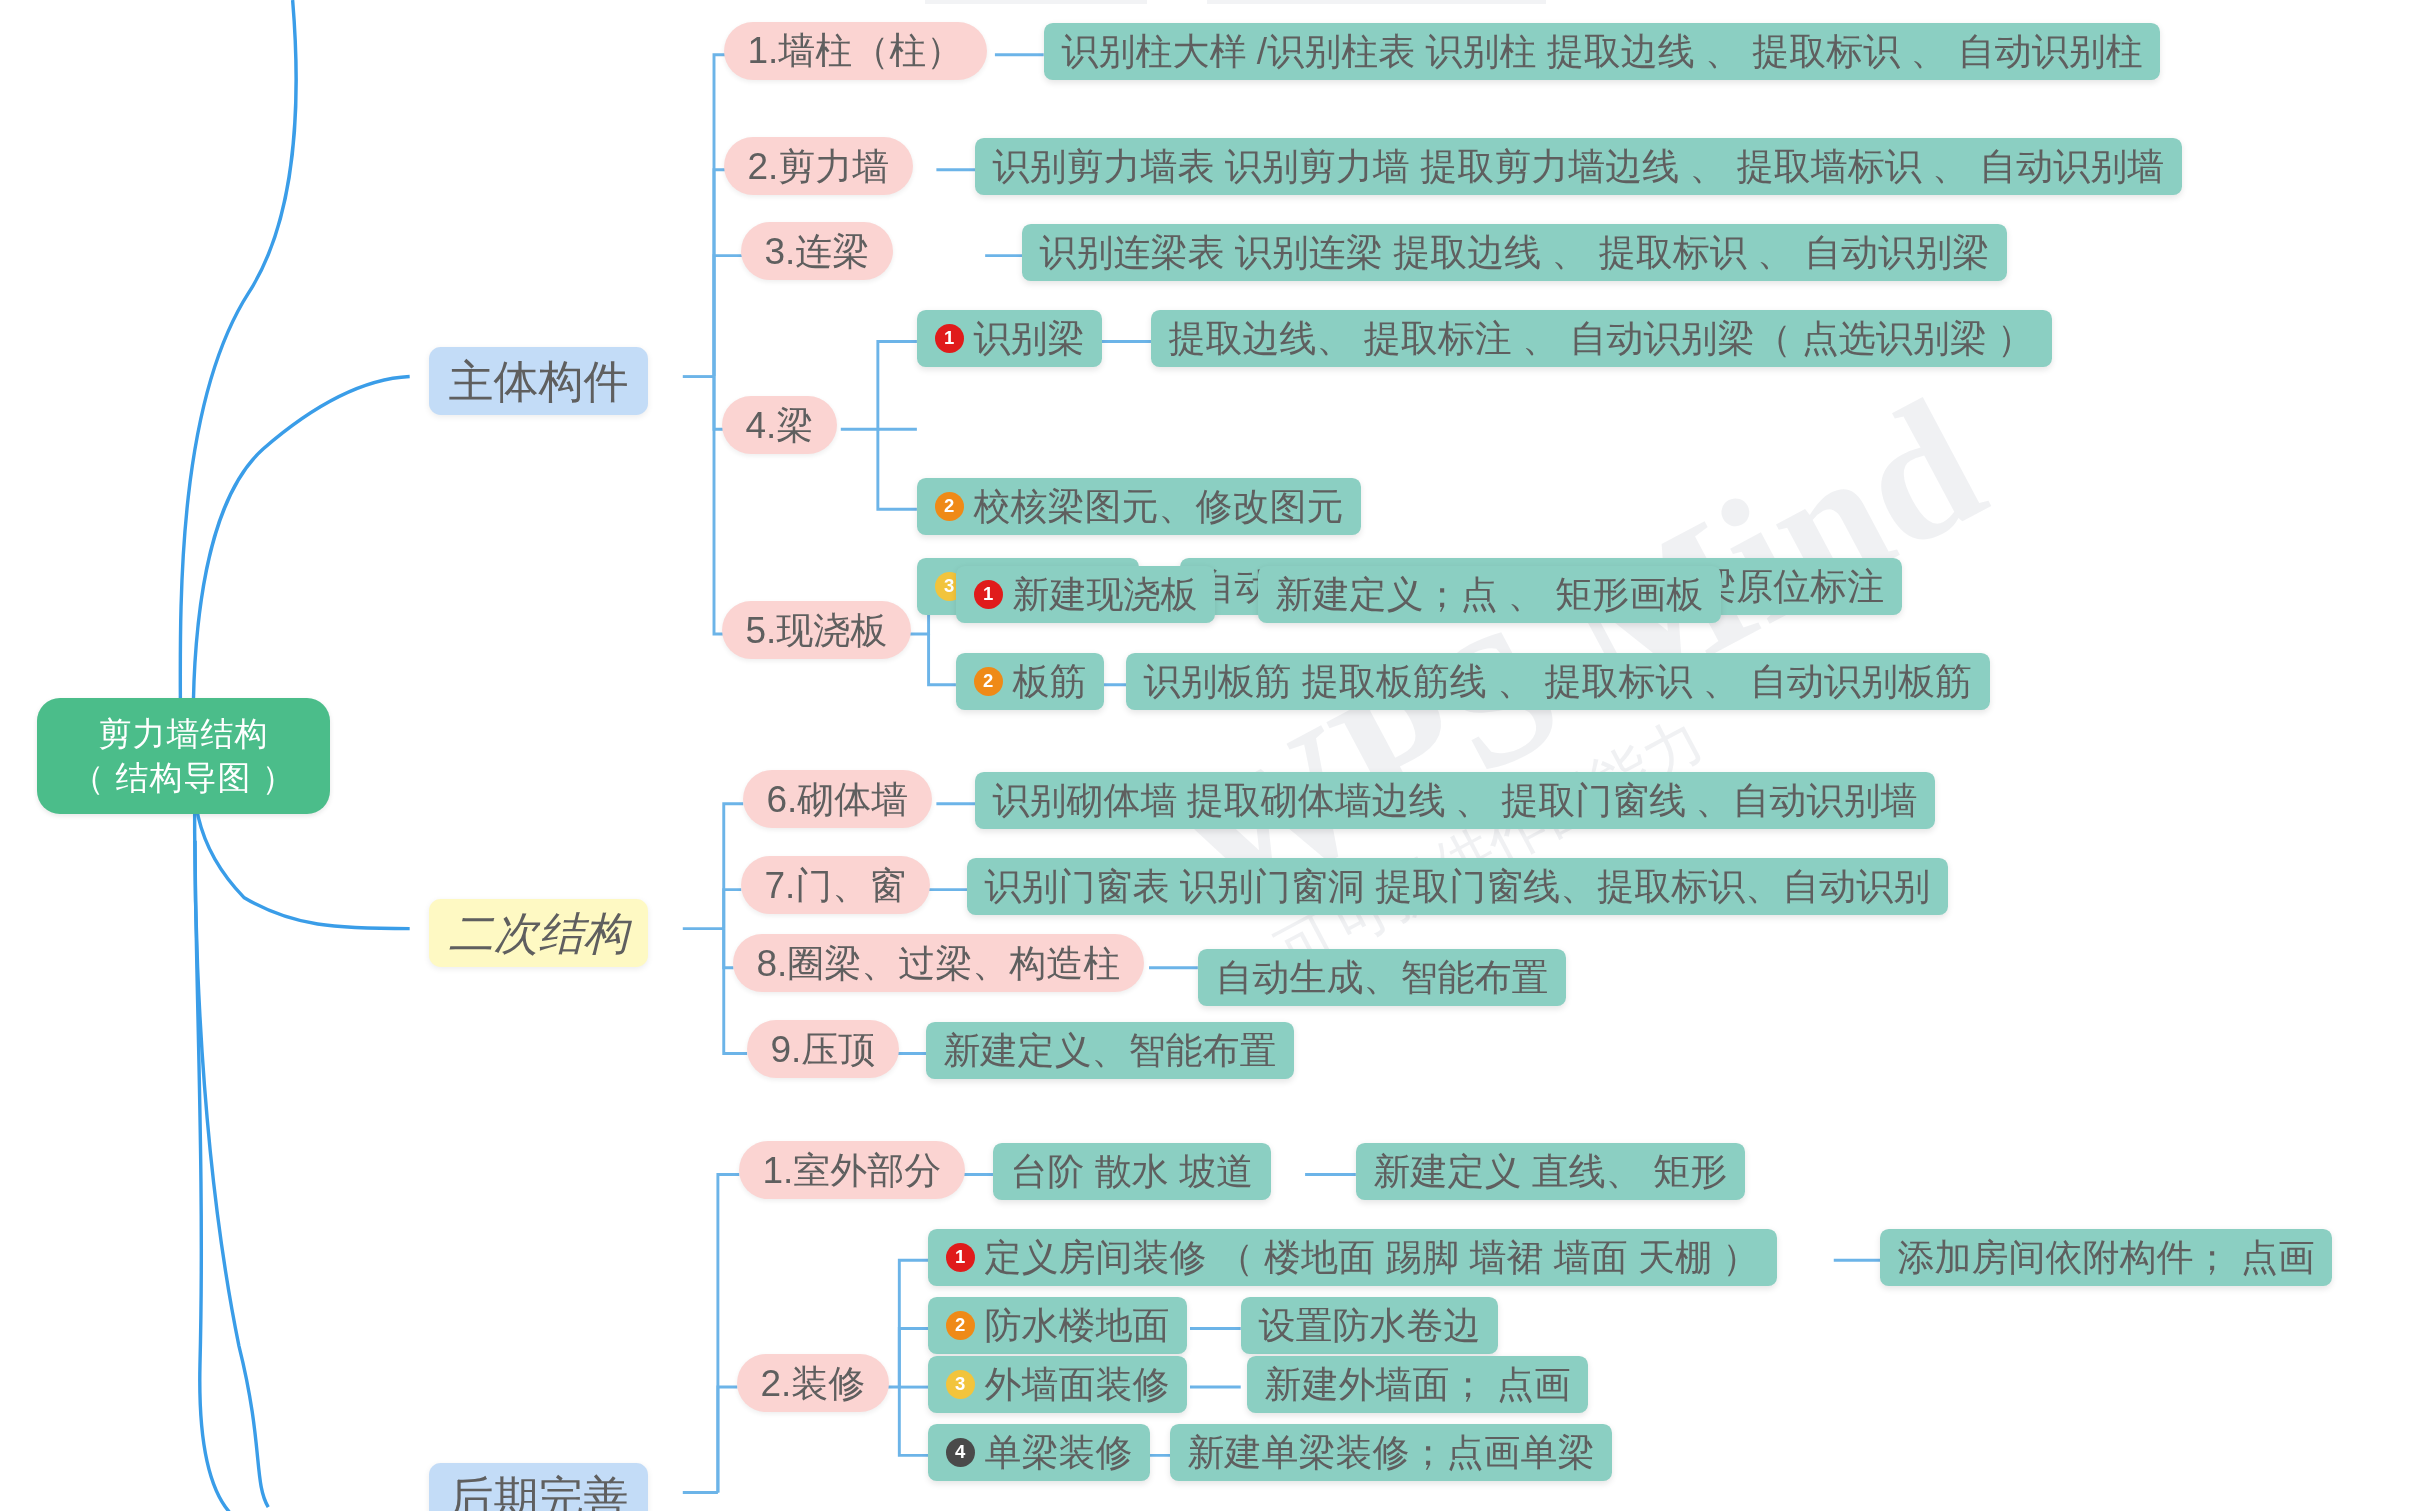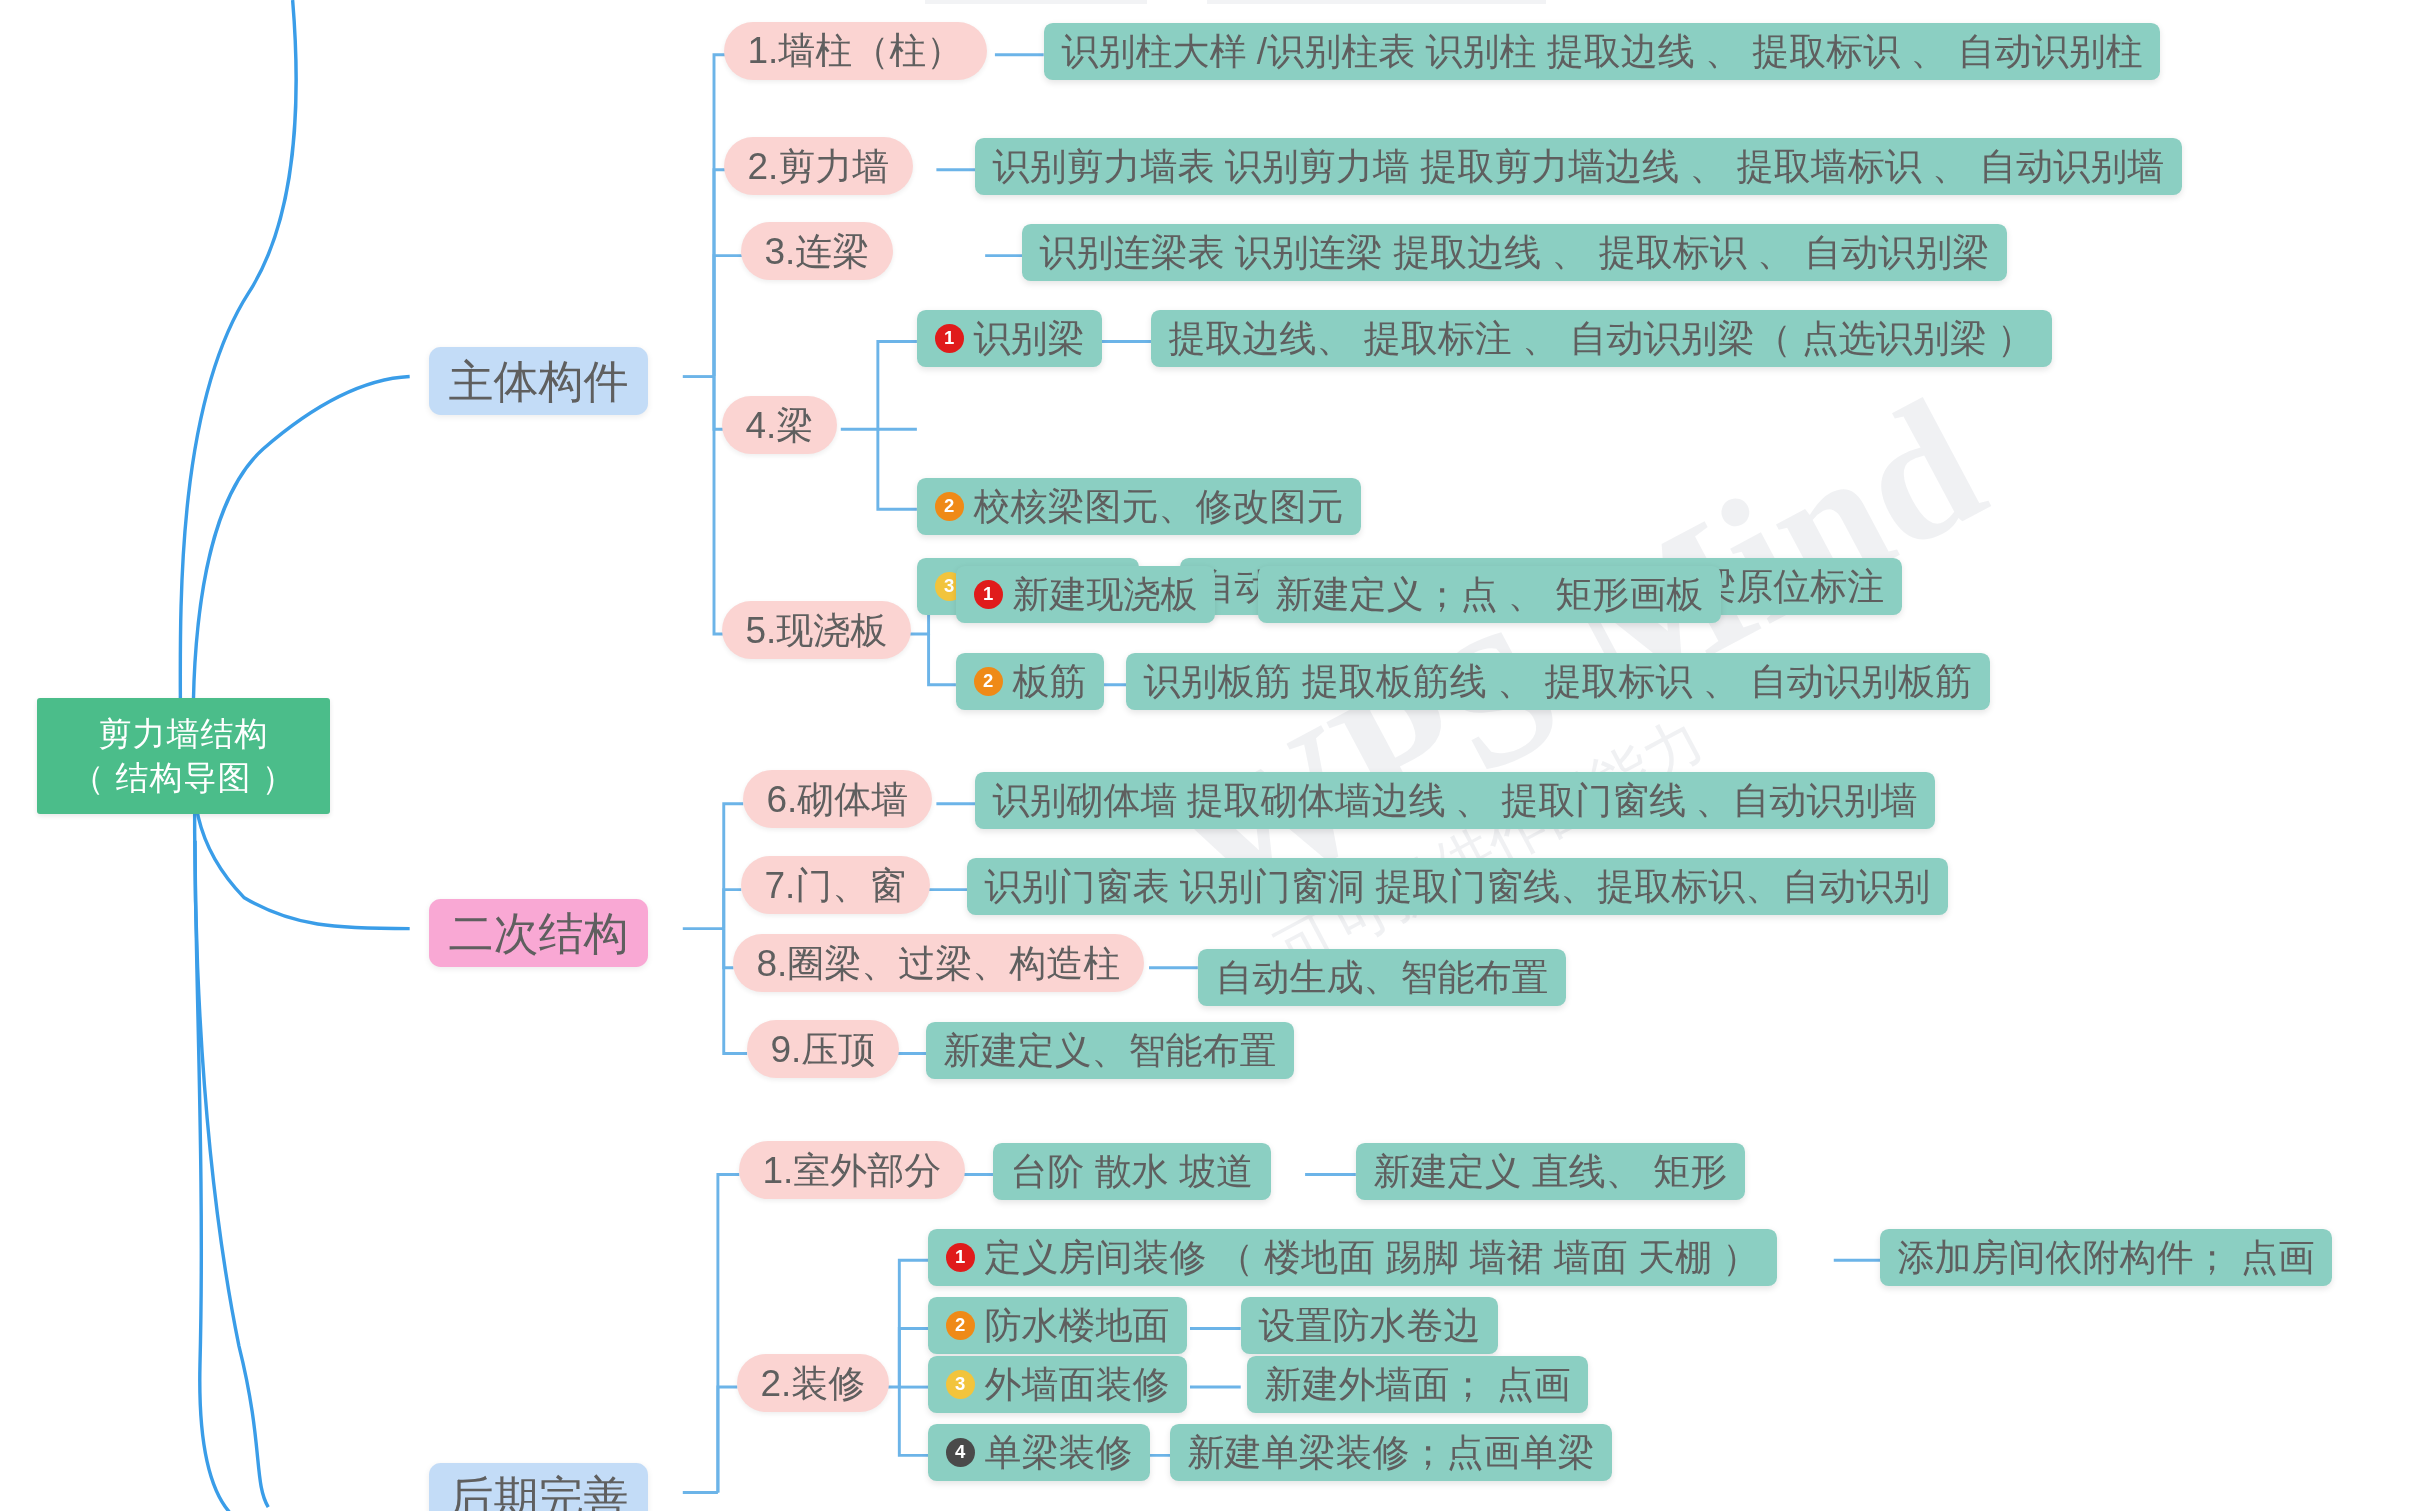--- a/index.html
+++ b/index.html
@@ -17,40 +17,40 @@
     display:flex;align-items:center;
     box-sizing:border-box;
     white-space:nowrap;
     color:#5f5f5f;
     line-height:1;
   }
   
   .root{
     background:#4bbd8a;
     color:#ffffff;
-    border-radius:3px;
+    border-radius:23px;
     font-size:33px;
     padding:13.7px 21.5px;
     flex-direction:column;
     align-items:center;
     justify-content:center;
     box-shadow:0 2px 4.9px rgba(0,0,0,.10);
     letter-spacing:1px;
   }
   .root span{display:block;line-height:1.35;}
   
   .branch{
     border-radius:11.7px;
     font-size:45px;
     padding:11.7px 19.5px;
     box-shadow:0 2px 5.9px rgba(0,0,0,.08);
     margin-top:8px;
   }
   .branch.blue{background:#c3dcf7;}
-  .branch.purple{background:#f9a8d4;}
+  .branch.purple{background:#fef9c3;font-style:italic;}
   
   .pill{
     background:#fbd4d2;
     border-radius:39px;
     font-size:37px;
     padding:10.7px 23.4px;
     box-shadow:0 2px 4.9px rgba(0,0,0,.07);
   }
   
   .leaf{

